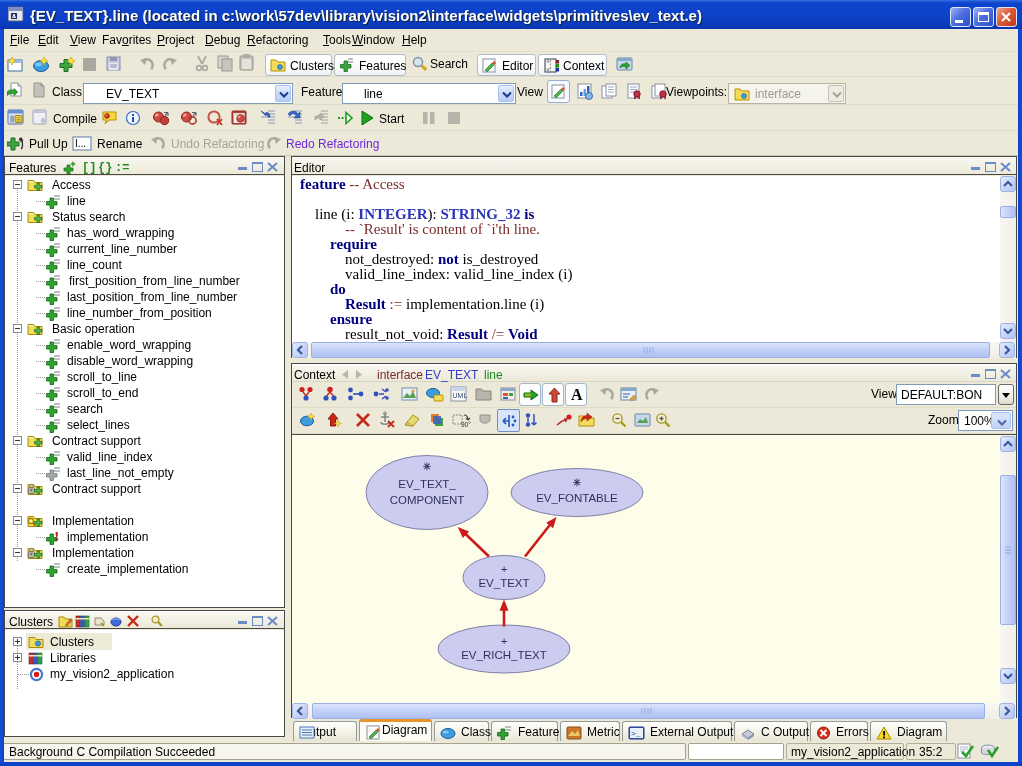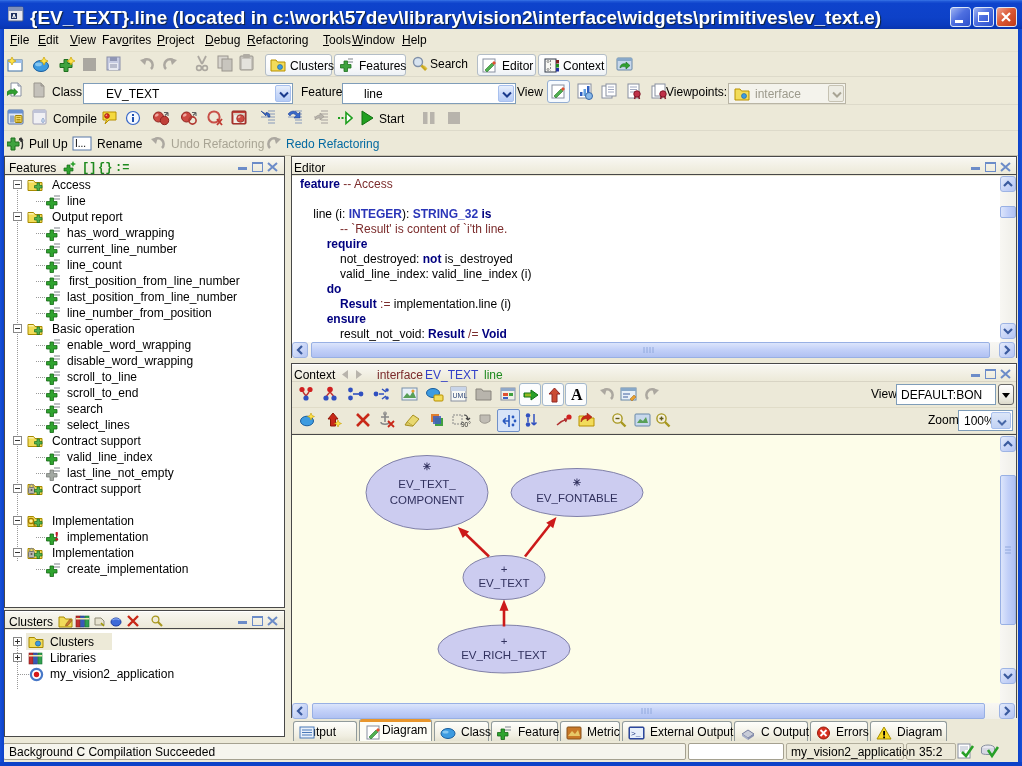--- a/index.html
+++ b/index.html
@@ -22,21 +22,21 @@
 .chev{position:absolute;left:3px;top:5px}
 .hdr{background:linear-gradient(180deg,#F8F7F1,#ECE9D8);border-top:1px solid #fff}
 .hdr .t{position:absolute;left:4px;top:3px}
 .trow{position:absolute;height:16px;width:270px}
 .trow span{position:absolute;top:1px;white-space:nowrap}
 .exp{position:absolute;left:8px;top:3px;width:9px;height:9px;background:#fff;border:1px solid #888}
 .exp i{position:absolute;left:1px;right:1px;top:3px;height:1px;background:#333}
 .exp b{position:absolute;left:3px;top:1px;bottom:1px;width:1px;background:#333}
 .dotv{position:absolute;width:1px;background-image:linear-gradient(#999 1px,transparent 1px);background-size:1px 2px}
 .doth{position:absolute;height:1px;background-image:linear-gradient(90deg,#999 1px,transparent 1px);background-size:2px 1px}
-.code{font-family:Liberation Sans, sans-serif;font-size:12px;line-height:15px;white-space:pre}
+.code{font-family:Liberation Serif, serif;font-size:15px;line-height:15px;white-space:pre}
 .k{font-weight:bold;color:#00007F}
 .cm{color:#7B2B2B}
 .ty{font-weight:bold;color:#2A35B8}
 .op{color:#7B2B2B}
 .sb{background:linear-gradient(90deg,#F8F7F3,#EFEEE8)}
 .sbtn{background:linear-gradient(135deg,#E4EBFB,#C6D3F7 60%,#B4C4F2);border:1px solid #9EB4E4;border-radius:3px}
 .sthumbv{background:linear-gradient(90deg,#DCE5FB,#C2D0F8 50%,#B0C1F2);border:1px solid #98B0E4;border-radius:2px}
 .sthumbh{background:linear-gradient(180deg,#DCE5FB,#C2D0F8 50%,#B0C1F2);border:1px solid #98B0E4;border-radius:2px}
 .tab{position:absolute;top:721px;height:21px;border:1px solid #919B9C;border-bottom:none;border-radius:3px 3px 0 0;background:linear-gradient(180deg,#FEFEFB,#F0EEE1 70%,#E4E1CF);padding:3px 6px 0 6px;white-space:nowrap}
 .tabsel{top:719px;height:23px;background:#FDFDF6}
@@ -48,21 +48,21 @@
 <div class="a" style="left:1018px;top:0;width:4px;height:766px;background:#0D41C8"></div>
 <div class="a" style="left:0;top:762px;width:1022px;height:4px;background:#0D41C8"></div>
 
 <div class="a titlebar">
 <svg class="a" style="left:8px;top:6px" width="17" height="17">
       <rect x="0" y="1" width="15" height="14" rx="1" fill="#E8E8F0" stroke="#506080"></rect>
       <rect x="0" y="1" width="15" height="4" fill="#8090B8"></rect>
       <rect x="3" y="7" width="6" height="6" fill="#203060"></rect>
       <path d="M4.5 12 L6 8 L7.5 12 M5 11 H7" stroke="#fff" stroke-width="1" fill="none"></path>
     </svg>
-<div class="a" style="left:30px;top:7px;color:#fff;font-weight:bold;font-size:19px;text-shadow:1px 1px 1px #123;letter-spacing:0">{EV_TEXT}.line (located in c:\work\57dev\library\vision2\interface\widgets\primitives\ev_text.e)</div>
+<div class="a" style="left:30px;top:7px;color:#fff;font-weight:bold;font-size:15px;text-shadow:1px 1px 1px #123;letter-spacing:0">{EV_TEXT}.line (located in c:\work\57dev\library\vision2\interface\widgets\primitives\ev_text.e)</div>
 <div class="a tbtn tbmin" style="left:950px">
       <div class="a" style="left:4px;top:12px;width:8px;height:3px;background:#fff"></div>
     </div>
 <div class="a tbtn tbmax" style="left:973px">
       <div class="a" style="left:4px;top:4px;width:11px;height:10px;border:1px solid #fff;border-top:3px solid #fff"></div>
     </div>
 <div class="a tbtn tbclose" style="left:996px"><svg width="19" height="18">
         <path d="M5 5 L13 13 M13 5 L5 13" stroke="#fff" stroke-width="2.2"></path>
       </svg></div>
 </div>
@@ -338,21 +338,21 @@
 <div class="a" style="left:97px;top:5px">Rename</div>
 <svg class="ic" style="left:150px;top:3px" width="17" height="16">
       <path d="M12 13 A5.5 5.5 0 1 0 4 5" fill="none" stroke="#ACA8A0" stroke-width="2.5"></path>
       <path d="M1 4 L8 2 L6 9 Z" fill="#ACA8A0"></path>
     </svg>
 <div class="a" style="left:171px;top:5px;color:#A8A494">Undo Refactoring</div>
 <svg class="ic" style="left:265px;top:3px" width="17" height="16">
       <path d="M5 13 A5.5 5.5 0 1 1 13 5" fill="none" stroke="#ACA8A0" stroke-width="2.5"></path>
       <path d="M16 4 L9 2 L11 9 Z" fill="#ACA8A0"></path>
     </svg>
-<div class="a" style="left:286px;top:5px;color:#0369a1">Redo Refactoring</div>
+<div class="a" style="left:286px;top:5px;color:#6d28d9">Redo Refactoring</div>
 </div>
 
 <svg width="0" height="0" style="position:absolute">
 <defs>
 <g id="fold">
         <path d="M1 3.5 L6.5 3.5 L8 5.5 L15 5.5 L15 13.5 L1 13.5 Z" fill="#F2DC5A" stroke="#A88A00"></path>
         <path d="M1.5 4 L6.2 4 L7.3 5.4 L1.5 5.4 Z" fill="#FBF2AE"></path>
         <path d="M10 6 H12.5 V8.5 H15 V11 H12.5 V13.5 H10 V11 H7.5 V8.5 H10 Z" fill="#4FB04F" stroke="#1E701E" stroke-width=".7"></path>
       </g>
 <g id="foldlock">
@@ -429,21 +429,21 @@
         </svg>
         <span style="left:62px">line</span>
       </div>
 <div class="trow" style="left:0;top:33px">
         <div class="exp">
           <i></i>
         </div>
         <svg class="ic" style="left:22px;top:0" width="16" height="15">
           <use href="#fold"></use>
         </svg>
-        <span style="left:47px">Output report</span>
+        <span style="left:47px">Status search</span>
       </div>
 <div class="trow" style="left:0;top:49px">
         <div class="doth" style="left:31px;top:8px;width:10px"></div>
         <svg class="ic" style="left:41px;top:1px" width="15" height="15">
           <use href="#leafg"></use>
         </svg>
         <span style="left:62px">has_word_wrapping</span>
       </div>
 <div class="trow" style="left:0;top:65px">
         <div class="doth" style="left:31px;top:8px;width:10px"></div>

